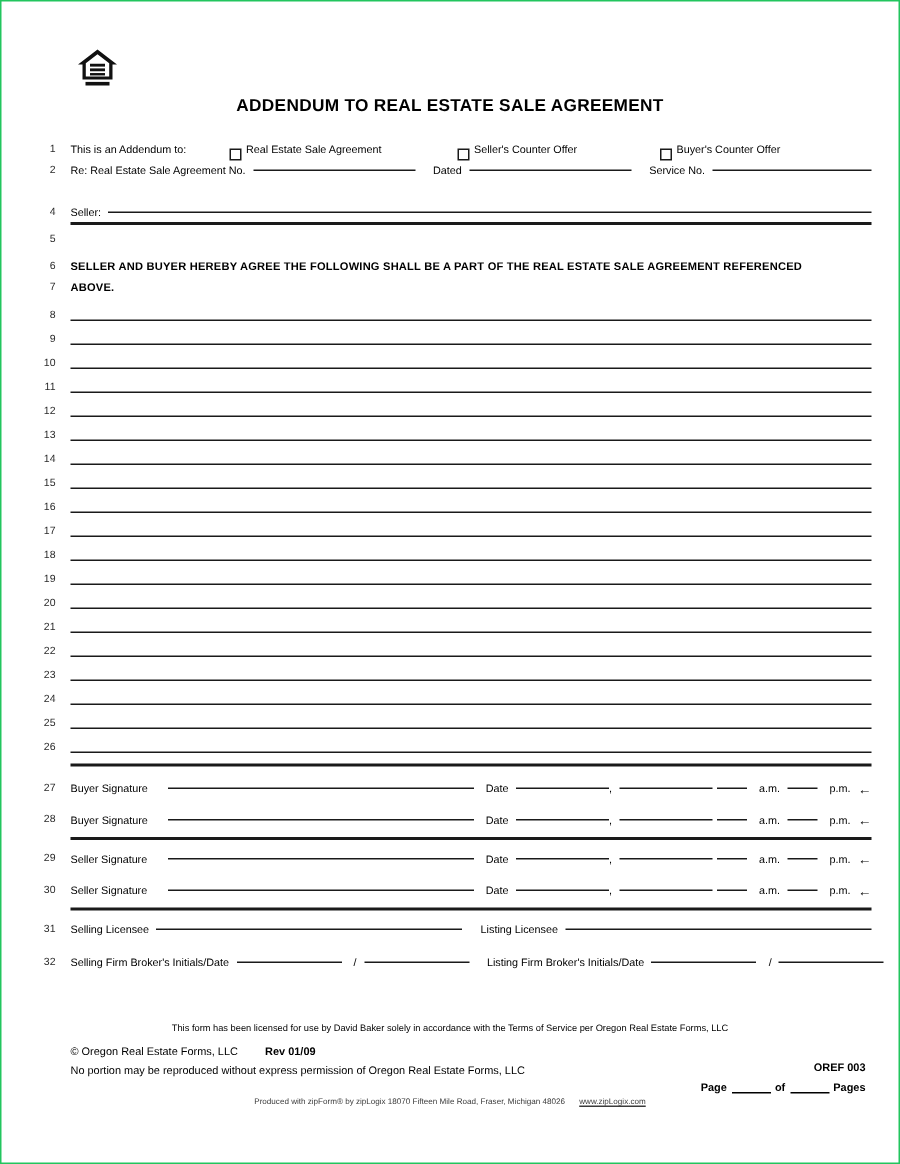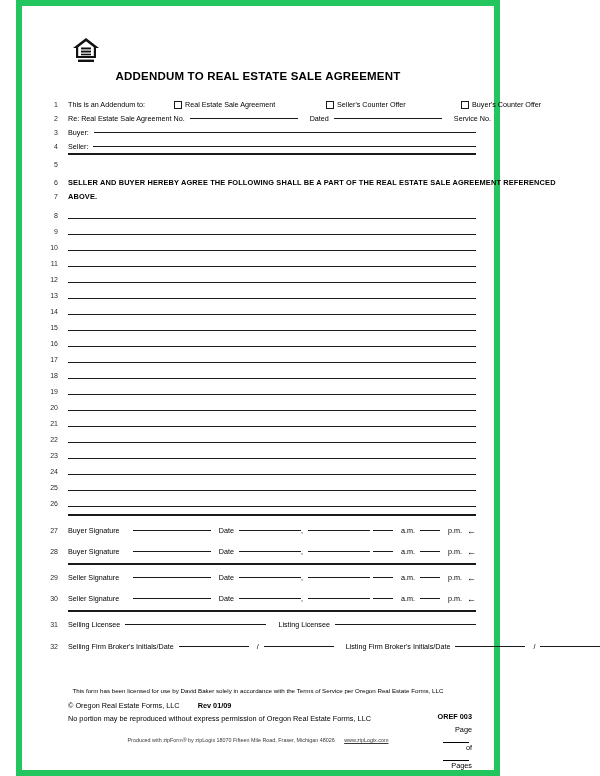--- a/index.html
+++ b/index.html
@@ -9,26 +9,25 @@
   }
   body {
     width: 600px;
     height: 776px;
     font-family: "Liberation Sans", sans-serif;
     color: #000000;
     -webkit-font-smoothing: antialiased;
   }
   .page {
     position: relative;
-    width: 484px;
+    width: 600px;
     height: 776px;
     box-sizing: border-box;
     background: #fff;
-    border: 6px solid #22c55e;
-    margin-left: 16px;
+    border: 1px solid #22c55e;
   }
 
   
   .logo-wrap {
     position: absolute;
     left: 49px;
     top: 30px;
     width: 30px;
     height: 28px;
   }
@@ -112,21 +111,21 @@
   .cbox {
     display: inline-block;
     width: 6px;
     height: 6px;
     border: 1px solid #1a1a1a;
     margin-right: 3px;
     vertical-align: middle;
     background: #fff;
     flex: 0 0 auto;
   }
-  .cbox-item { display: flex; align-items: center; flex: 0 0 auto; }
+  .cbox-item { display: flex; align-items: flex-end; flex: 0 0 auto; }
 
   .arrow { flex: 0 0 auto; padding-left: 3px; font-size: 9px; line-height: 1; }
 
   
   .footer { position: absolute; left: 0; right: 0; }
   .f-licensed {
     top: 681px;
     text-align: center;
     font-size: 6.2px;
   }
@@ -145,26 +144,25 @@
     top: 706px;
     right: 22px;
     font-size: 7.3px;
     font-weight: bold;
     text-align: right;
   }
   .f-page {
     top: 719px;
     right: 22px;
     font-size: 7.3px;
-    font-weight: normal;
+    font-weight: bold;
     text-align: left;
     display: flex;
     align-items: flex-end;
     justify-content: flex-end;
-    flex-direction: column;
   }
   .f-page .u {
     display: inline-block;
     width: 26px;
     border-bottom: 1px solid #000;
     margin: 0 3px;
     height: 8px;
   }
   .f-produced {
     top: 731px;
@@ -217,27 +215,20 @@
     <span class="rowbody">
       <span class="lbl">Re: Real Estate Sale Agreement No.</span>
       <span class="rule fixed-wide"></span>
       <span class="lbl pl-lg">Dated</span>
       <span class="rule fixed-wide"></span>
       <span class="lbl pl-lg">Service No.</span>
       <span class="rule"></span>
     </span>
   </div>
 
-  <div class="row" style="top:120px;">
-    <span class="lineno">3</span>
-    <span class="rowbody">
-      <span class="lbl">Buyer:</span>
-      <span class="rule"></span>
-    </span>
-  </div>
 
   <div class="row" style="top:134px;">
     <span class="lineno">4</span>
     <span class="rowbody">
       <span class="lbl">Seller:</span>
       <span class="rule"></span>
     </span>
   </div>
 
   <div class="sep" style="top:147px;"></div>

